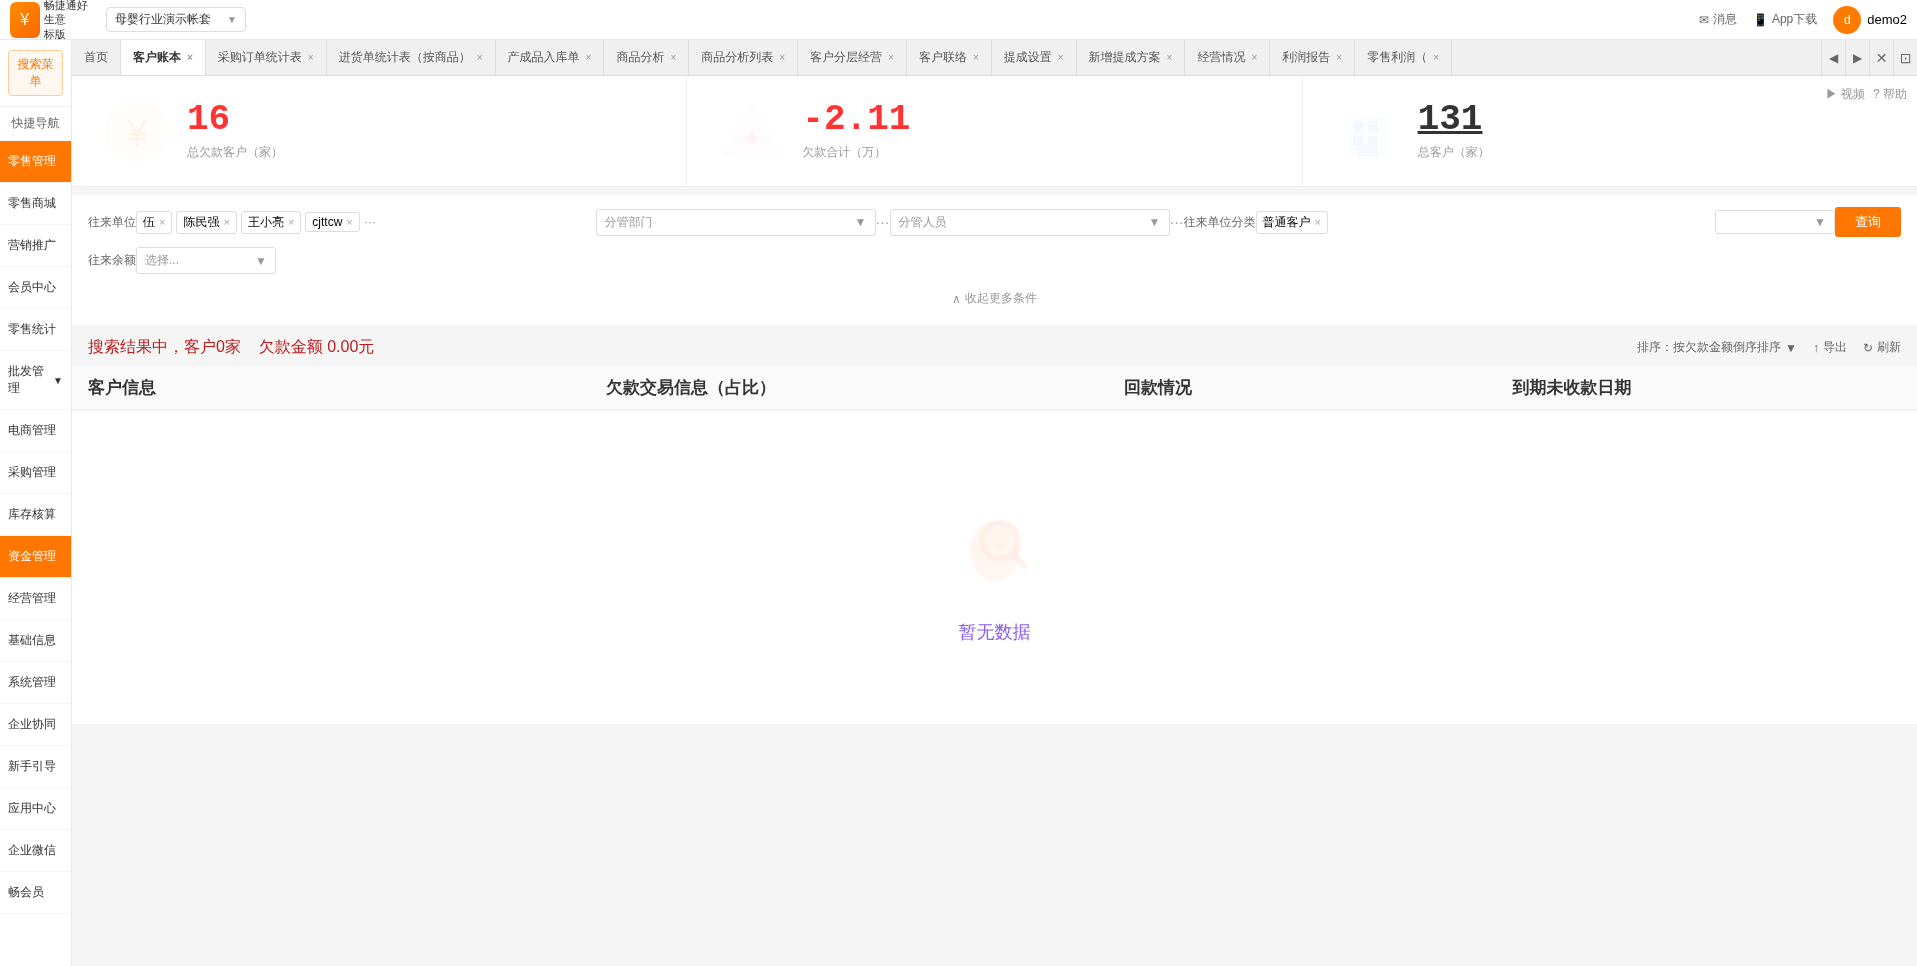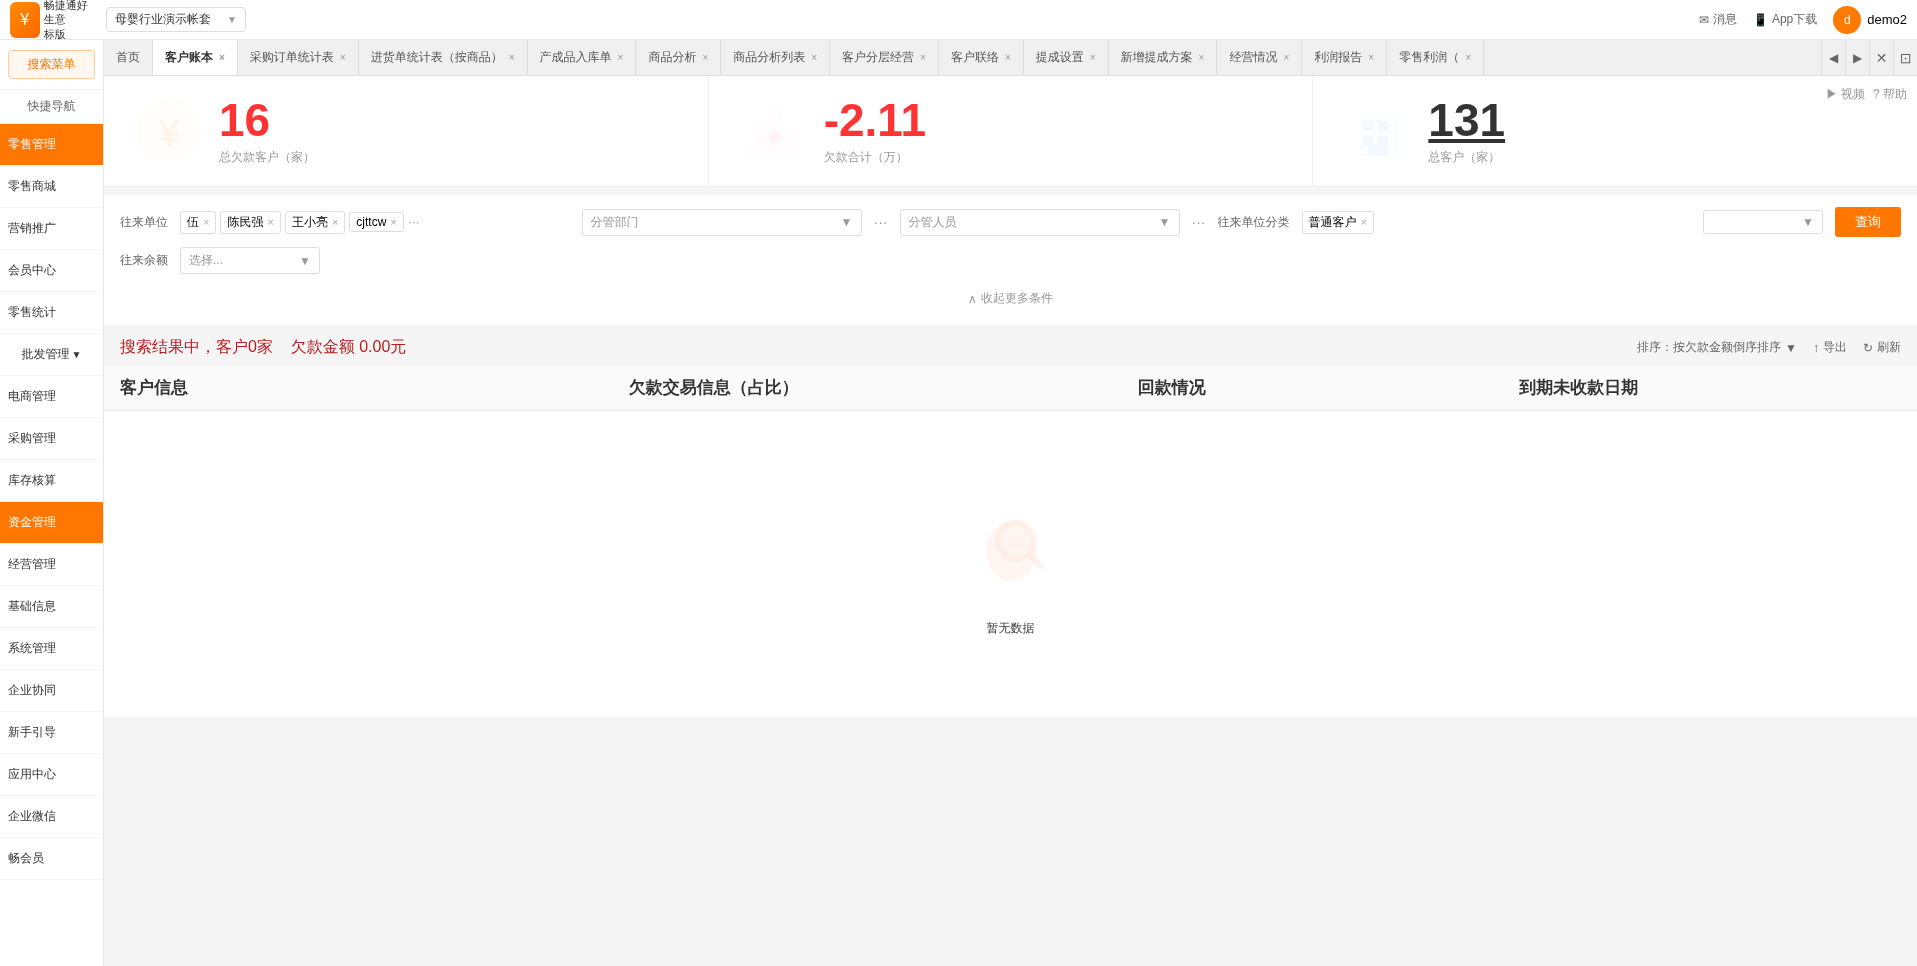--- a/index.html
+++ b/index.html
@@ -12,21 +12,21 @@
     .logo-text { font-size: 11px; color: #333; line-height: 1.3; }
     .store-selector { display: flex; align-items: center; gap: 4px; border: 1px solid #ddd; border-radius: 4px; padding: 3px 8px; cursor: pointer; font-size: 12px; color: #333; min-width: 140px; }
     .top-bar-right { margin-left: auto; display: flex; align-items: center; gap: 16px; }
     .top-bar-btn { display: flex; align-items: center; gap: 4px; cursor: pointer; color: #666; font-size: 12px; }
     .avatar { width: 28px; height: 28px; border-radius: 50%; background: #ff7a00; display: flex; align-items: center; justify-content: center; color: white; font-size: 12px; }
 
     
     .main-layout { display: flex; flex: 1; overflow: hidden; }
 
     
-    .sidebar { width: 104px; background: #fff; border-right: 1px solid #e8e8e8; display: flex; flex-direction: column; overflow-y: auto; flex-shrink: 0; }
+    .sidebar { width: 72px; background: #fff; border-right: 1px solid #e8e8e8; display: flex; flex-direction: column; overflow-y: auto; flex-shrink: 0; }
     .sidebar-search { padding: 10px 8px; border-bottom: 1px solid #f0f0f0; }
     .sidebar-search-btn { width: 100%; background: #fff7f0; border: 1px solid #ffcc99; border-radius: 4px; padding: 5px; text-align: center; cursor: pointer; font-size: 12px; color: #ff7700; }
     .sidebar-nav-btn { padding: 8px; text-align: center; cursor: pointer; font-size: 12px; color: #666; border-bottom: 1px solid #f5f5f5; }
     .sidebar-item { padding: 12px 8px; text-align: left; cursor: pointer; font-size: 12px; color: #333; border-bottom: 1px solid #f5f5f5; transition: background 0.2s; }
     .sidebar-item.active { background: #ff7700; color: white; }
 
     
     .content-area { flex: 1; display: flex; flex-direction: column; overflow: hidden; }
 
     
@@ -42,29 +42,29 @@
 
     
     .stats-row { display: flex; background: #fff; border-bottom: 1px solid #eee; margin-bottom: 8px; position: relative; }
     .stat-card { flex: 1; padding: 20px 30px; display: flex; align-items: center; gap: 15px; border-right: 1px solid #f0f0f0; position: relative; }
     .stat-card:last-child { border-right: none; }
     .stat-icon { width: 70px; height: 70px; opacity: 0.15; display: flex; align-items: center; justify-content: center; font-size: 50px; }
     .stat-icon.orange { color: #ff7700; opacity: 0.2; }
     .stat-icon.pink { color: #ff6699; opacity: 0.2; }
     .stat-icon.blue { color: #66aaff; opacity: 0.15; }
     .stat-info { display: flex; flex-direction: column; }
-    .stat-value { font-size: 46px; font-weight: bold; color: #ff3333; line-height: 1; }
+    .stat-value { font-size: 36px; font-weight: bold; color: #ff3333; line-height: 1; font-family: Liberation Mono, monospace; }
     .stat-value.negative { color: #ff3333; }
     .stat-value.black { color: #333; text-decoration: underline; }
     .stat-label { font-size: 12px; color: #999; margin-top: 6px; }
     .stat-card-help { position: absolute; top: 10px; right: 10px; display: flex; gap: 8px; font-size: 12px; color: #999; }
 
     
     .filter-area { background: #fff; padding: 12px 16px; margin-bottom: 4px; }
-    .filter-row { display: flex; align-items: center; gap: 12px; margin-bottom: 10px; flex-wrap: wrap; }
+    .filter-row { display: flex; align-items: center; margin-bottom: 10px; flex-wrap: wrap; }
     .filter-label { font-size: 12px; color: #666; white-space: nowrap; }
     .filter-tags { display: flex; align-items: center; gap: 4px; flex-wrap: wrap; flex: 1; }
     .filter-more { color: #999; cursor: pointer; font-size: 12px; }
     .filter-select { display: flex; align-items: center; border: 1px solid #ddd; border-radius: 3px; padding: 4px 8px; min-width: 180px; cursor: pointer; font-size: 12px; color: #999; }
     .filter-select-wide { min-width: 280px; }
     .filter-select .arrow { margin-left: auto; color: #999; }
     .filter-dots { color: #999; cursor: pointer; font-size: 14px; }
     .collapse-btn { display: flex; align-items: center; gap: 4px; justify-content: center; color: #999; cursor: pointer; font-size: 12px; padding: 6px; }
     .query-btn { background: #ff7700; color: white; border: none; border-radius: 3px; padding: 6px 20px; cursor: pointer; font-size: 13px; white-space: nowrap; }
 
@@ -72,21 +72,21 @@
     .result-bar { background: #f5f5f5; padding: 8px 16px; display: flex; align-items: center; justify-content: space-between; }
     .result-info { font-size: 16px; color: #b91c1c; }
     .result-actions { display: flex; align-items: center; gap: 16px; font-size: 12px; color: #666; }
     .result-action { display: flex; align-items: center; gap: 4px; cursor: pointer; }
     .sort-select { display: flex; align-items: center; gap: 4px; cursor: pointer; }
 
     
     .table-container { background: #fff; margin: 0 0 8px 0; }
     .table-header { display: grid; grid-template-columns: 2fr 2fr 1.5fr 1.5fr; padding: 10px 16px; border-bottom: 2px solid #f0f0f0; font-size: 17px; font-weight: bold; color: #333; background: #fafafa; }
     .empty-area { display: flex; flex-direction: column; align-items: center; justify-content: center; padding: 80px 0; }
-    .empty-text { font-size: 12px; color: #404040; }
+    .empty-text { font-size: 18px; color: #8b5cf6; }
 
     
     .x-tag { background: #fff; border: 1px solid #ddd; border-radius: 3px; padding: 2px 6px; font-size: 12px; display: inline-flex; align-items: center; gap: 4px; }
     .x-tag .x { cursor: pointer; color: #aaa; font-size: 11px; }
   </style>
 </head>
 <body>
 
 <div class="top-bar">
   <div class="logo-area">

